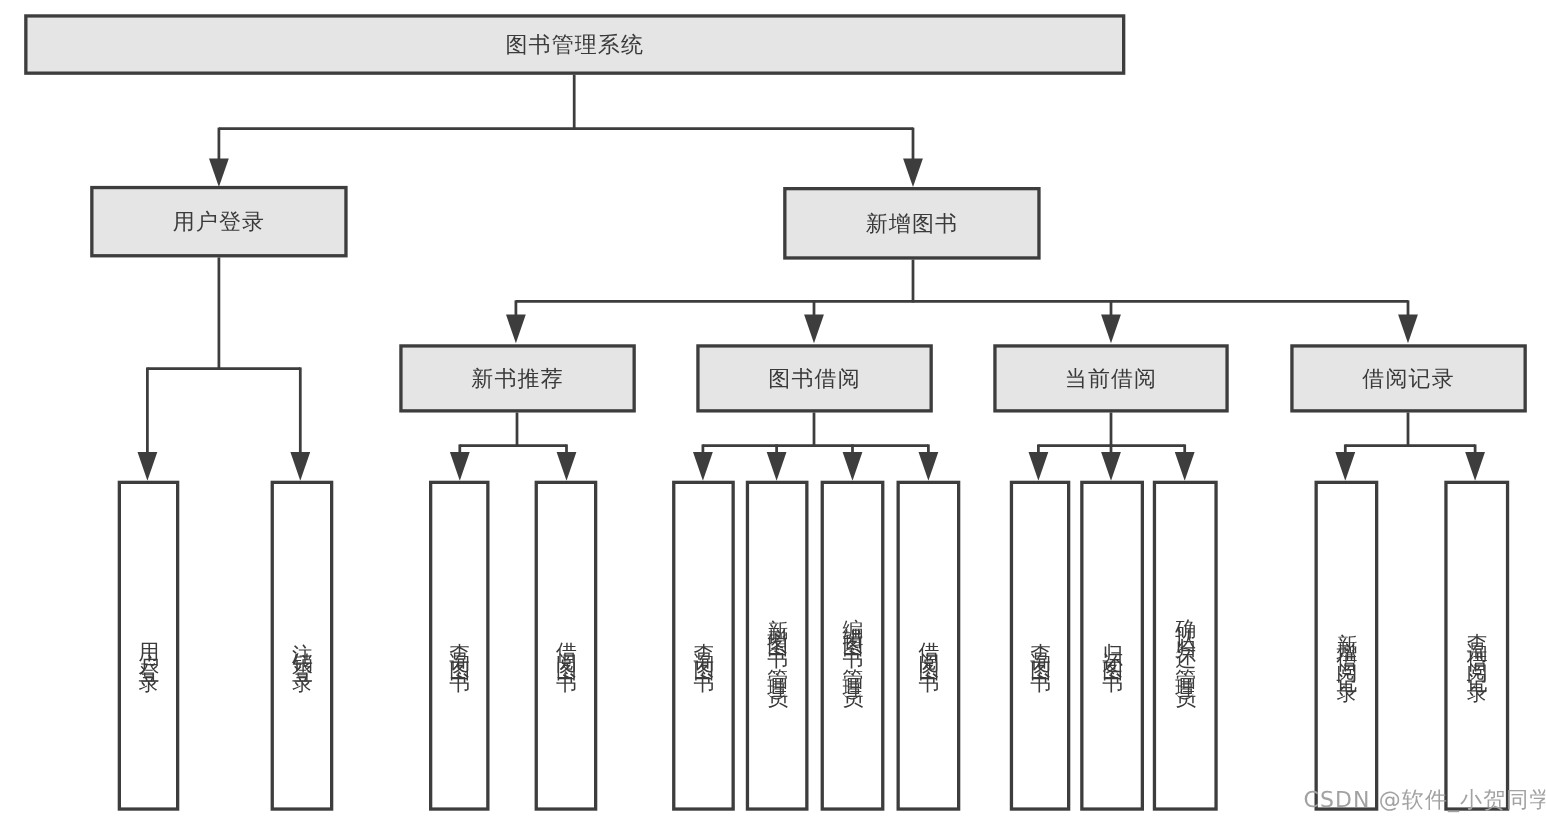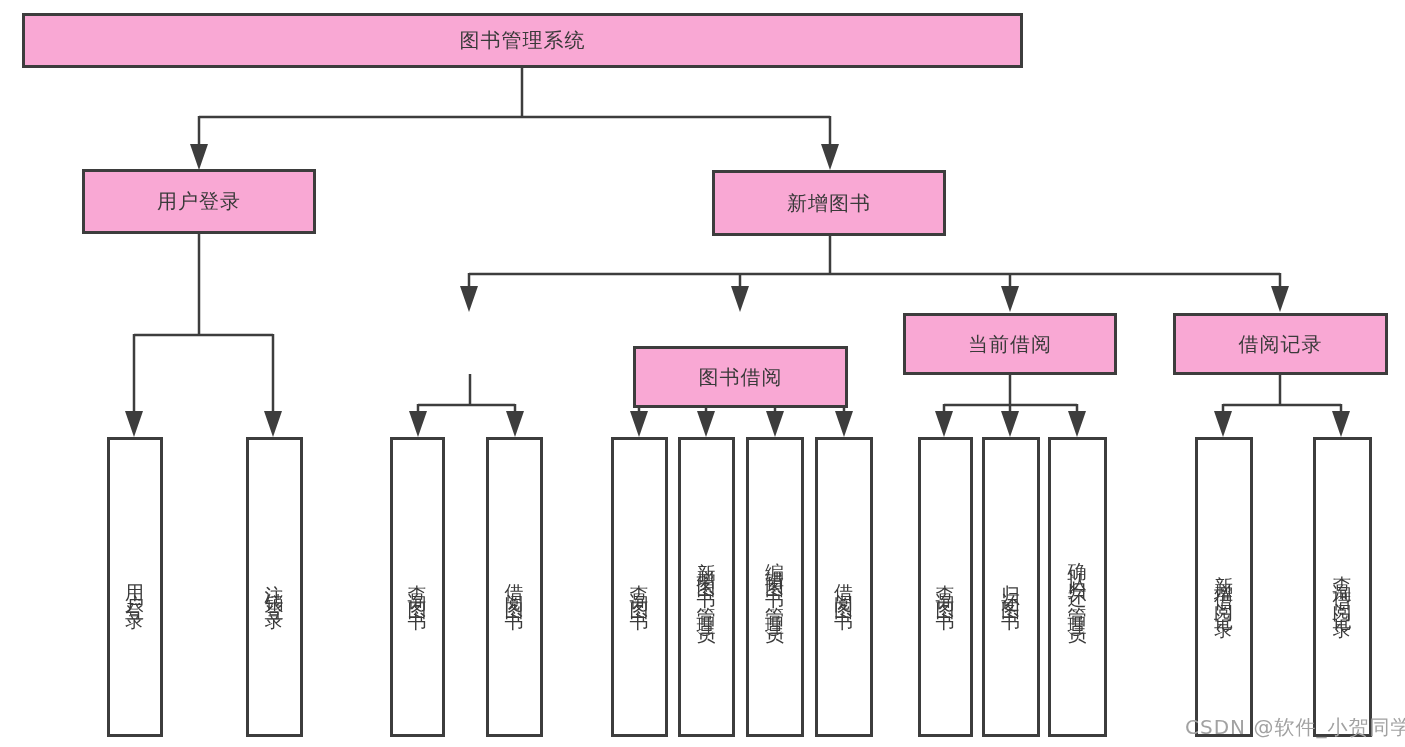--- a/index.html
+++ b/index.html
@@ -8,21 +8,21 @@
     width:1405px;height:747px;
     background:#ffffff;
     font-family:"DejaVu Sans","Liberation Sans",sans-serif;
     overflow:hidden;
   }
   #wires{position:absolute;left:0;top:0;width:1405px;height:747px;}
   .hbox{
     position:absolute;
     box-sizing:border-box;
     border:3px solid #3d3d3d;
-    background:#f9a8d4;
+    background:#e5e5e5;
     display:flex;align-items:center;justify-content:center;
     font-size:20px;color:#3a3a3a;
     letter-spacing:1px;
     z-index:2;
   }
   .vbox{
     position:absolute;
     box-sizing:border-box;
     border:3px solid #3d3d3d;
     background:#ffffff;
@@ -36,21 +36,21 @@
     z-index:2;
     overflow:hidden;
   }
   
   .n-root{left:22px;top:13px;width:1001px;height:55px;}
   
   .n-l2a{left:82px;top:169px;width:234px;height:65px;}
   .n-l2b{left:712px;top:170px;width:234px;height:66px;}
   
   .n-l3a{left:363px;top:313px;width:215px;height:62px;}
-  .n-l3b{left:633px;top:313px;width:215px;height:62px;margin-top:33px;}
+  .n-l3b{left:633px;top:313px;width:215px;height:62px;}
   .n-l3c{left:903px;top:313px;width:214px;height:62px;}
   .n-l3d{left:1173px;top:313px;width:215px;height:62px;}
   
   .lf1{left:107px;width:56px;}
   .lf2{left:246px;width:57px;}
   .lf3{left:390px;width:55px;}
   .lf4{left:486px;width:57px;}
   .lf5{left:611px;width:57px;}
   .lf6{left:678px;width:57px;}
   .lf7{left:746px;width:58px;}
@@ -137,20 +137,21 @@
     <line x1="1341" y1="404" x2="1341" y2="414"></line>
     <polygon points="1214,411 1232,411 1223,437"></polygon>
     <polygon points="1332,411 1350,411 1341,437"></polygon>
   </svg>
 
   <div class="hbox n-root">图书管理系统</div>
 
   <div class="hbox n-l2a">用户登录</div>
   <div class="hbox n-l2b">新增图书</div>
 
+  <div class="hbox n-l3a">新书推荐</div>
   <div class="hbox n-l3b">图书借阅</div>
   <div class="hbox n-l3c">当前借阅</div>
   <div class="hbox n-l3d">借阅记录</div>
 
   <div class="vbox lf1">用户登录</div>
   <div class="vbox lf2">注销登录</div>
   <div class="vbox lf3">查询图书</div>
   <div class="vbox lf4">借阅图书</div>
   <div class="vbox lf5">查询图书</div>
   <div class="vbox lf6">新增图书（管理员）</div>

